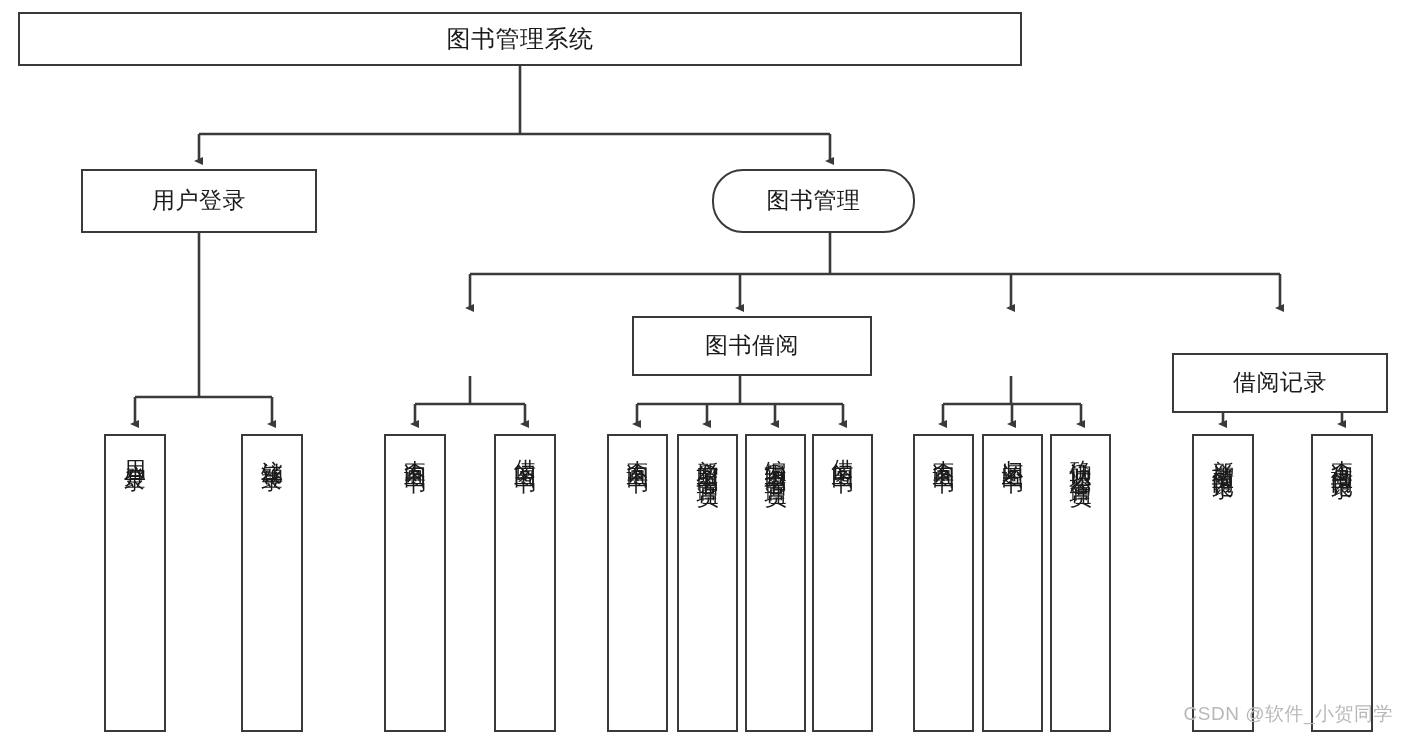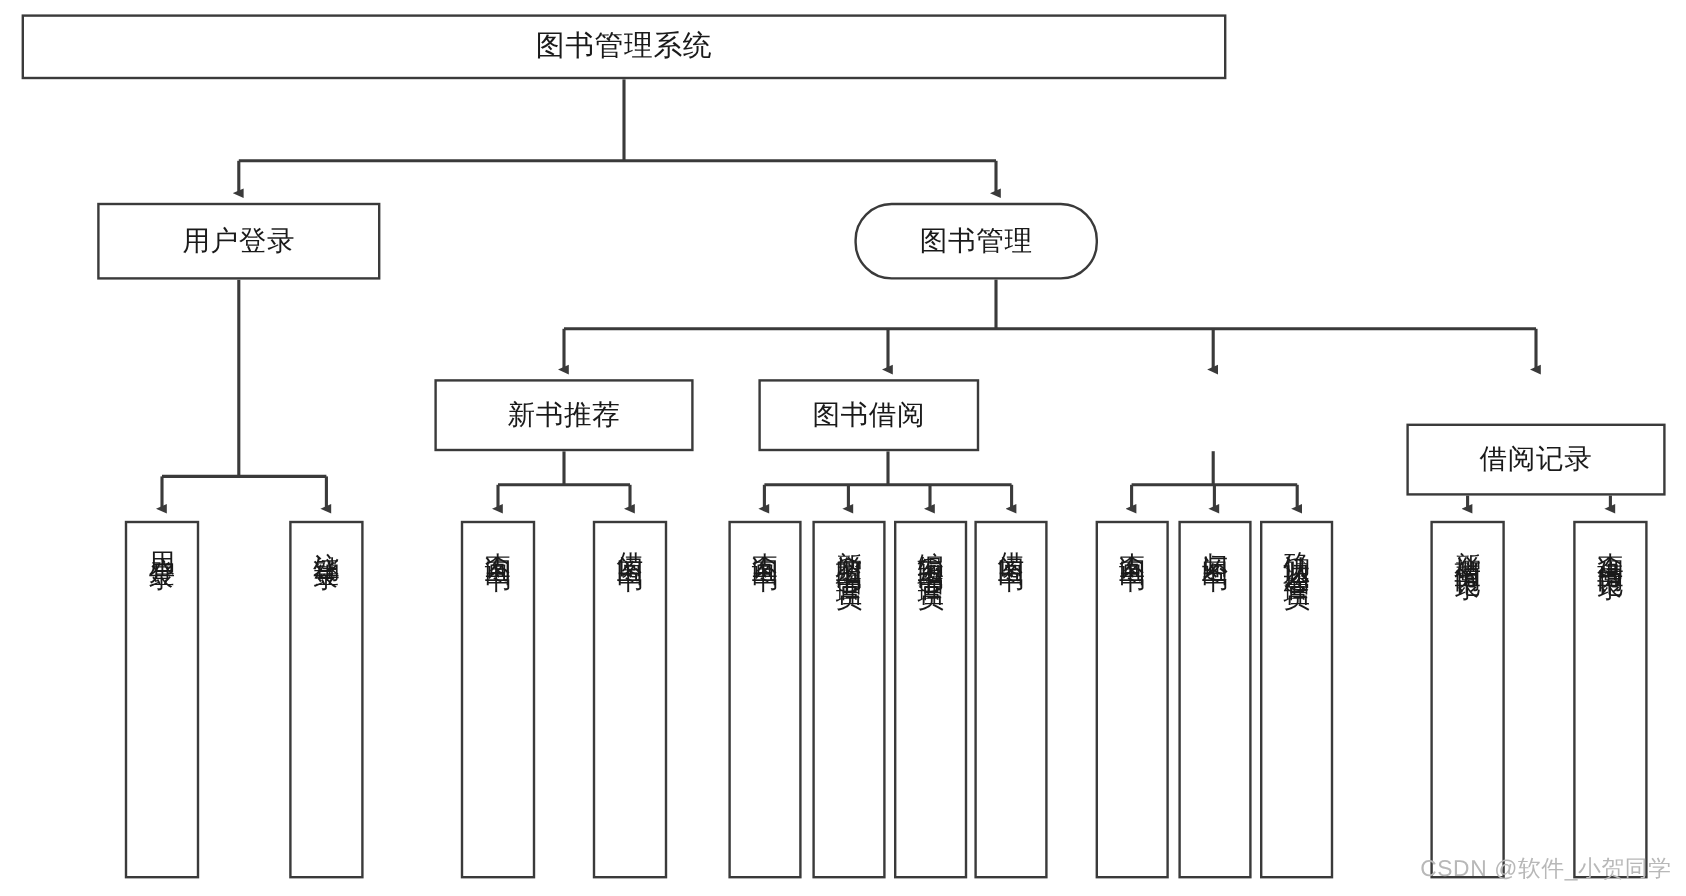--- a/index.html
+++ b/index.html
@@ -60,21 +60,21 @@
     writing-mode: vertical-rl;
     text-orientation: upright;
     font-size: 22px;
     line-height: 1.0;
     letter-spacing: 4px;
     white-space: nowrap;
   }
   .watermark {
     position: absolute;
     right: 12px;
-    bottom: 10px;
+    bottom: 20px;
     font-size: 19px;
     color: #b8b8b8;
     letter-spacing: 0.5px;
     z-index: 3;
     white-space: nowrap;
   }
 </style>
 </head>
 <body>
 
@@ -137,24 +137,21 @@
     <span class="node-label">图书管理系统</span>
   </div>
 
   <div class="node horizontal" style="left:81px; top:169px; width:236px; height:64px;">
     <span class="node-label">用户登录</span>
   </div>
   <div class="node horizontal" style="left:712px; top:169px; width:203px; height:64px;border-radius:31px;">
     <span class="node-label">图书管理</span>
   </div>
 
-  <div class="node horizontal" style="left:362px; top:316px; width:216px; height:60px;">
-    <span class="node-label">新书推荐</span>
-  </div>
-  <div class="node horizontal" style="left:632px; top:316px; width:184px; height:60px;">
+  <div class="node horizontal" style="left:632px; top:316px; width:240px; height:60px;">
     <span class="node-label">图书借阅</span>
   </div>
   <div class="node horizontal" style="left:1172px; top:316px; width:216px; height:60px;margin-top:37px;">
     <span class="node-label">借阅记录</span>
   </div>
 
   <div class="node vertical" style="left:104px; top:434px; width:62px; height:298px;">
     <span class="node-label">用户登录</span>
   </div>
   <div class="node vertical" style="left:241px; top:434px; width:62px; height:298px;">

